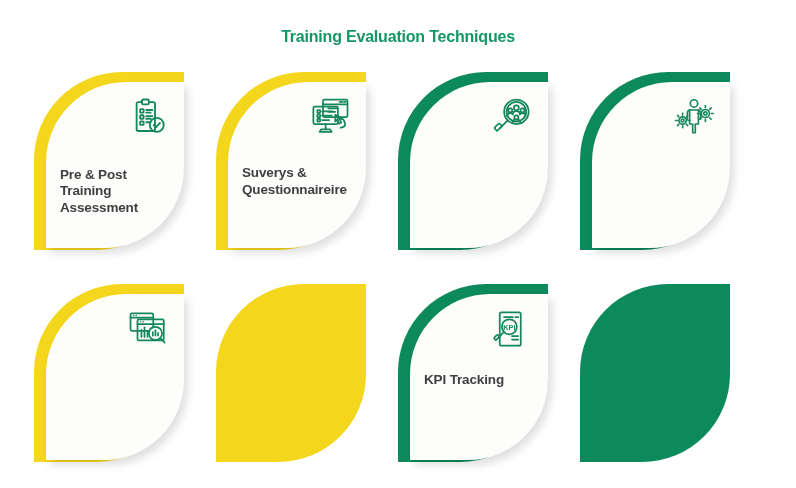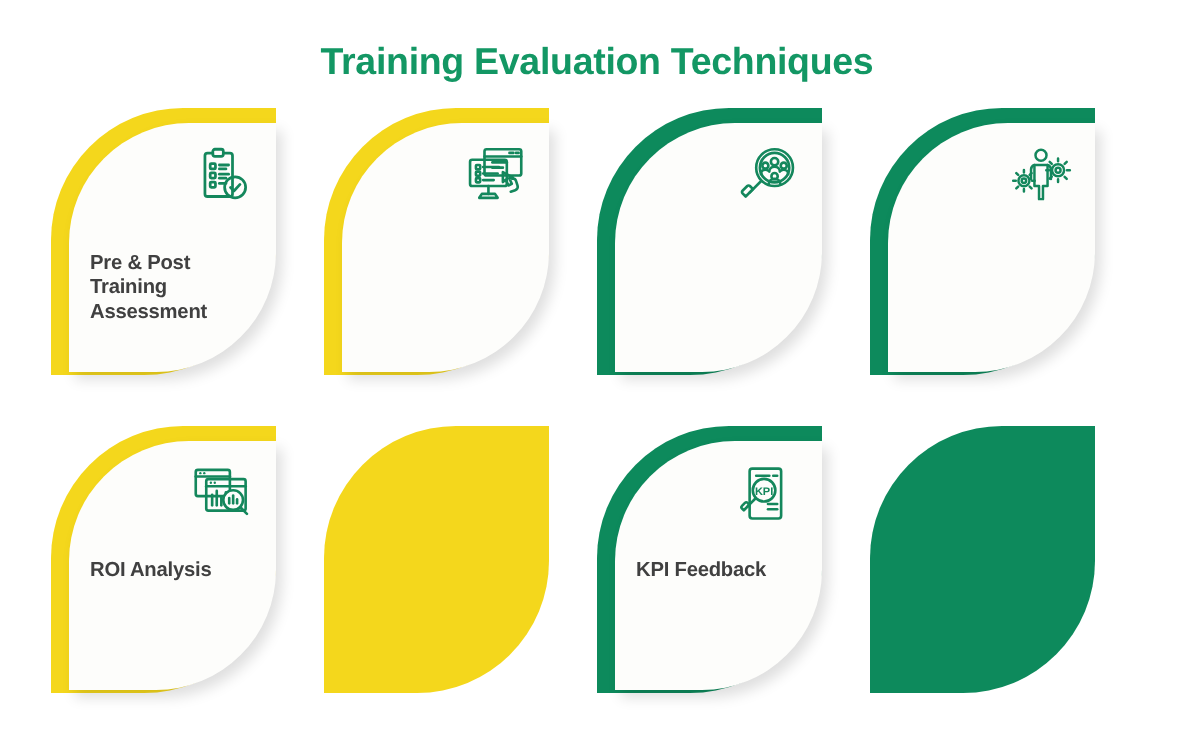--- a/index.html
+++ b/index.html
@@ -20,21 +20,21 @@
   .infographic {
     width: 796px;
     height: 488px;
     position: relative;
     background: #ffffff;
     padding: 0;
   }
 
   .page-title {
     text-align: center;
-    font-size: 25px;
+    font-size: 16px;
     font-weight: bold;
     color: #139764;
     letter-spacing: -0.2px;
     padding-top: 28px;
     line-height: 1.1;
     font-family: "Liberation Sans", "DejaVu Sans", sans-serif;
   }
 
   .grid {
     position: absolute;
@@ -176,20 +176,21 @@
               <rect x="9.5" y="26" width="3.2" height="3.2" rx="0.6"></rect>
               <line x1="15" y1="17.5" x2="27" y2="17.5"></line>
               <line x1="15" y1="22.5" x2="26" y2="22.5"></line>
               <line x1="15" y1="27.5" x2="23" y2="27.5"></line>
               <line x1="19" y1="32" x2="19" y2="38"></line>
               <path d="M12 41h14l-2-3H14z"></path>
               <path d="M30 21.5v7.5l2.2-1.8 2 4.4 2.6-1.3-2-4.3 2.8-0.5z"></path>
               <path d="M37 26.5c1.4-0.3 2.6 0.4 3 1.6l1.2 3.6c0.5 1.5-0.3 3-1.8 3.5l-3.4 1.1"></path>
             </svg>
           </span>
+          <div class="card-label">Suverys &amp; Questionnaireire</div>
         </div>
       </div>
     </div>
 
     <div class="card-slot" data-idx="2">
       <div class="leaf green"></div>
       <div class="card-face">
         <div class="card-inner">
           <span class="card-icon">
             <svg viewBox="0 0 48 48" fill="none" stroke="#14875C" stroke-width="2" stroke-linecap="round" stroke-linejoin="round">
@@ -255,21 +256,20 @@
               <line x1="20" y1="33" x2="20" y2="22"></line>
               <line x1="23.5" y1="33" x2="23.5" y2="27"></line>
               <line x1="27" y1="33" x2="27" y2="23"></line>
               <circle cx="32.5" cy="29" r="7.5" fill="#FDFDFB"></circle>
               <line x1="29.5" y1="31.5" x2="29.5" y2="27.5"></line>
               <line x1="32.5" y1="31.5" x2="32.5" y2="25.5"></line>
               <line x1="35.5" y1="31.5" x2="35.5" y2="28.5"></line>
               <line x1="38" y1="34.5" x2="43" y2="39.5"></line>
             </svg>
           </span>
-          <div class="card-label">ROI Analysis</div>
         </div>
       </div>
     </div>
 
     <div class="card-slot" data-idx="5">
       <div class="leaf yellow"></div>
     </div>
 
     <div class="card-slot" data-idx="6">
       <div class="leaf green"></div>
@@ -281,21 +281,21 @@
               <line x1="15" y1="10.5" x2="25" y2="10.5"></line>
               <line x1="28" y1="10.5" x2="31" y2="10.5"></line>
               <line x1="24" y1="32" x2="31" y2="32"></line>
               <line x1="24" y1="36" x2="31" y2="36"></line>
               <circle cx="21" cy="21.5" r="8.6" fill="#FDFDFB"></circle>
               <text x="21" y="25" font-family="'Liberation Sans', sans-serif" font-size="8.4" font-weight="bold" fill="#14875C" stroke="none" text-anchor="middle">KPI</text>
               <line x1="14.6" y1="27.6" x2="8.5" y2="33.8"></line>
               <path d="M5.6 36.8l-1.6-1.6a1.1 1.1 0 0 1 0-1.6l2.6-2.6a1.1 1.1 0 0 1 1.6 0l1.6 1.6z"></path>
             </svg>
           </span>
-          <div class="card-label">KPI Feedback</div>
+          <div class="card-label">KPI Tracking</div>
         </div>
       </div>
     </div>
 
     <div class="card-slot" data-idx="7">
       <div class="leaf green"></div>
     </div>
 
   </div>
 </div>

